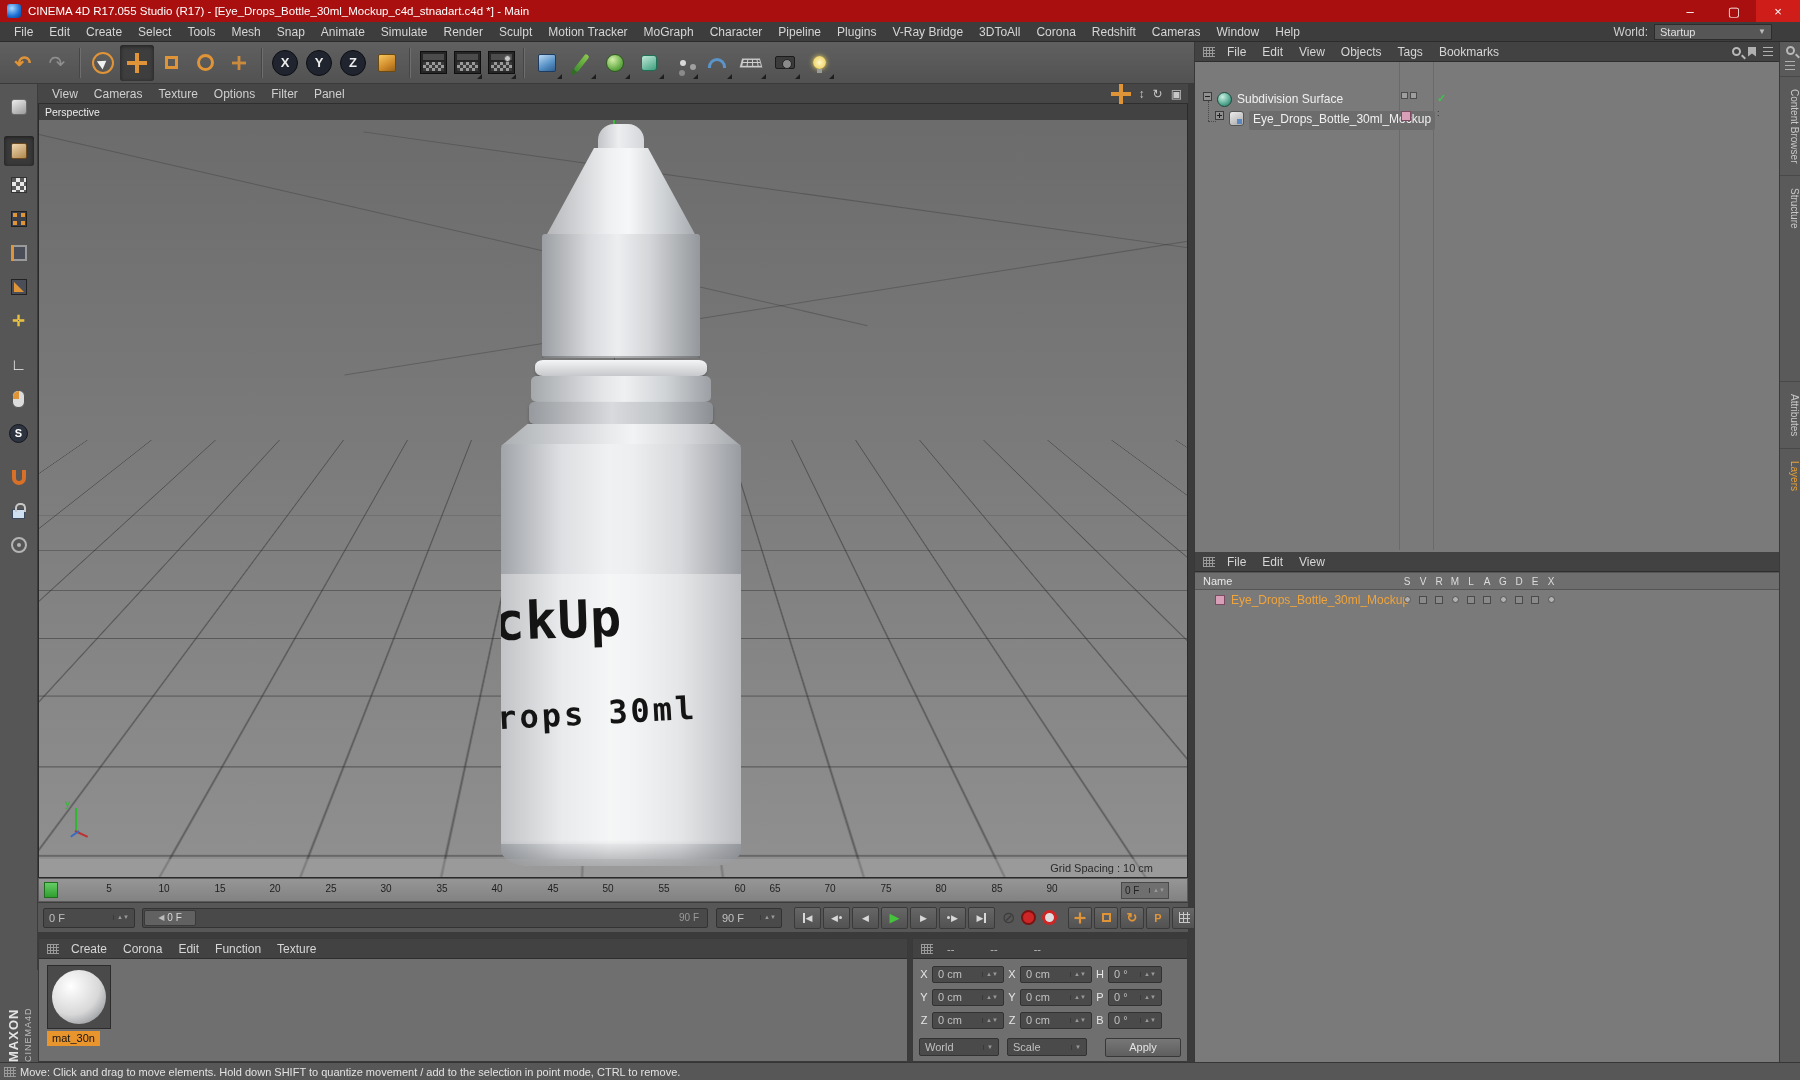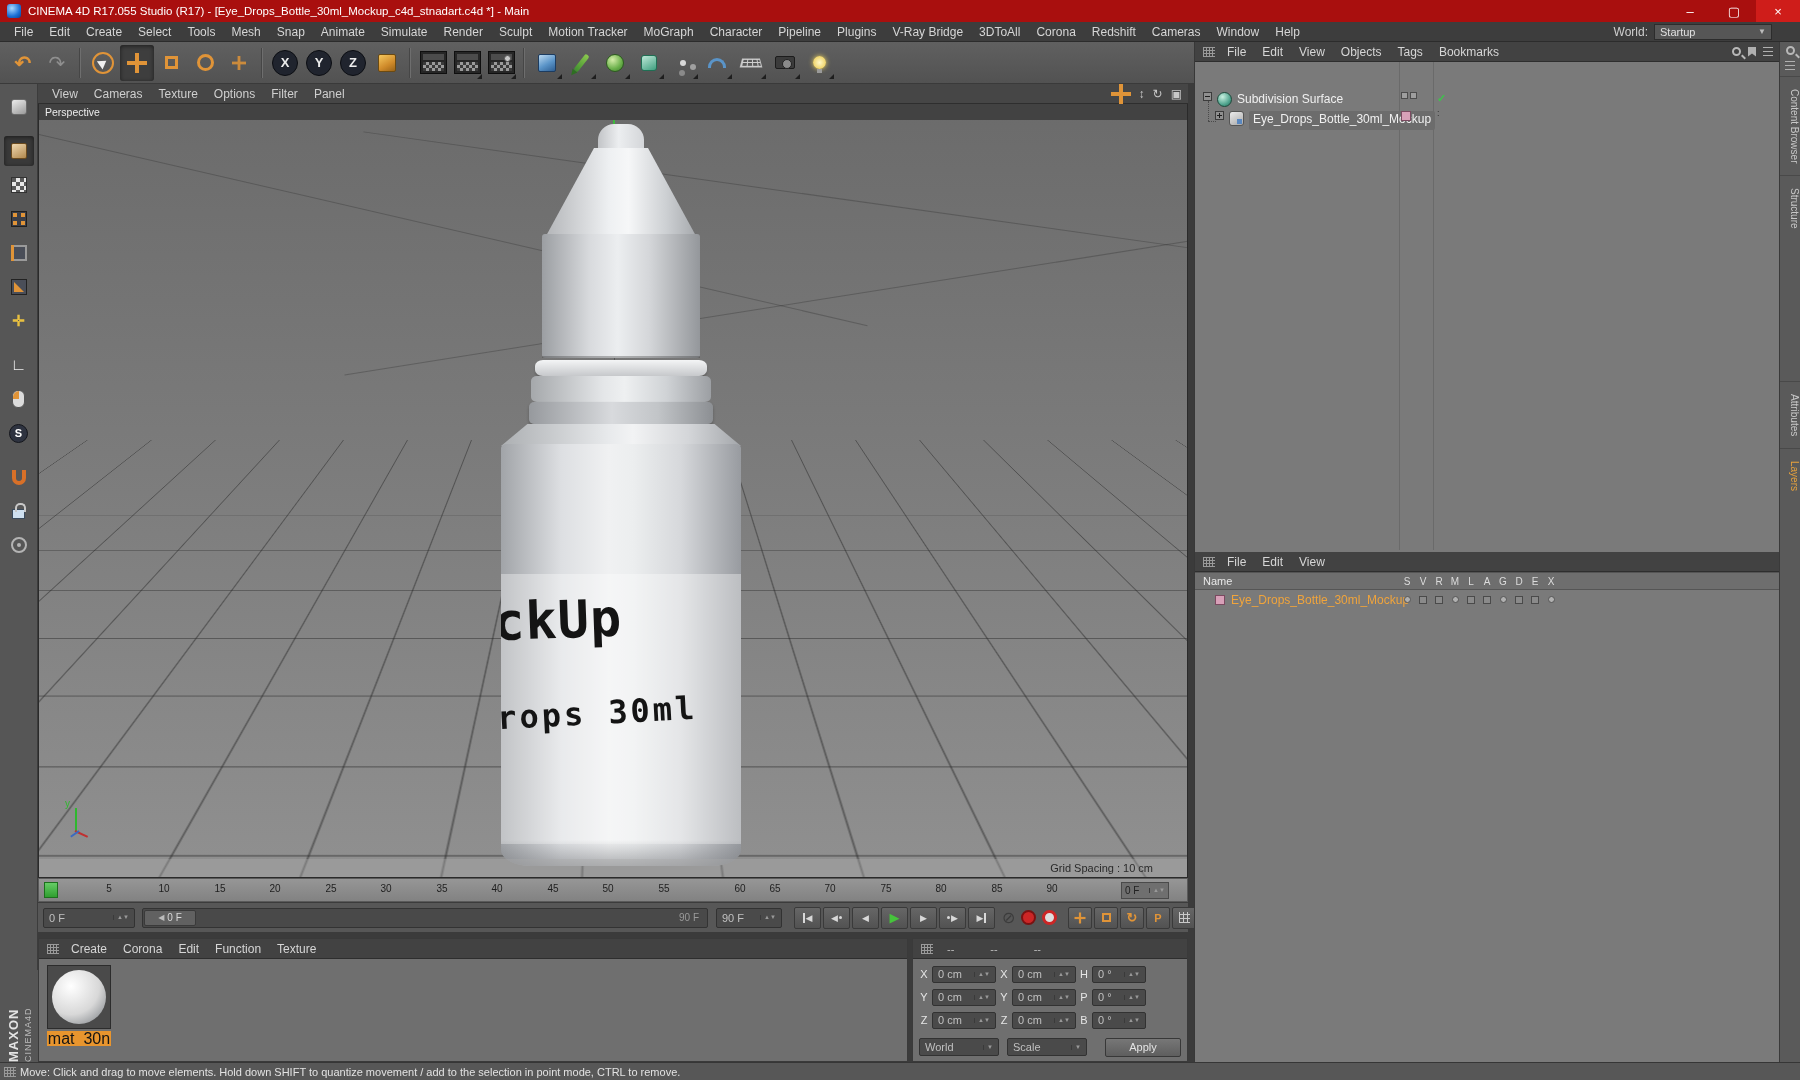--- a/index.html
+++ b/index.html
@@ -173,28 +173,28 @@
   .k-tl { width:16px; height:14px; background:repeating-linear-gradient(90deg,#7aa8d8 0 3px,#3a3a3a 3px 6px); border:1px solid #2a2a2a; }
 
   
   .panel-strip { height:20px; background:#424242; display:flex; align-items:center; padding-left:4px; border-bottom:1px solid #2e2e2e; }
   .grip { width:12px; height:10px; margin:0 4px; flex:0 0 auto;
     background-image:repeating-linear-gradient(0deg,#9a9a9a 0 1px,transparent 1px 3px),repeating-linear-gradient(90deg,#9a9a9a 0 1px,transparent 1px 3px); }
   .materials { position:absolute; left:38px; top:938px; width:870px; height:124px; background:#6f6f6f; border:1px solid #3a3a3a; }
   .mat-body { position:relative; height:103px; }
   .mat-swatch { position:absolute; left:8px; top:6px; width:64px; height:64px; background:#4a4a4a; border:1px solid #2c2c2c; display:flex; align-items:center; justify-content:center; }
   .mat-ball { width:54px; height:54px; border-radius:50%; background:radial-gradient(circle at 35% 30%, #ffffff, #d8d8d8 55%, #9fa2a5 80%, #7c7f82); }
-  .mat-label { position:absolute; left:8px; top:72px; width:64px; text-align:center; background:#e8952e; color:#141414; font-size:16px; height:15px; line-height:15px; overflow:hidden; }
+  .mat-label { position:absolute; left:8px; top:72px; width:53px; text-align:center; background:#e8952e; color:#141414; font-size:11px; height:15px; line-height:15px; overflow:hidden; }
 
   .coords { position:absolute; left:912px; top:938px; width:276px; height:124px; background:#6f6f6f; border:1px solid #3a3a3a; }
   .coord-dash { color:#bdbdbd; font-size:11px; padding:0 26px 0 10px; }
   .co-body { position:relative; height:103px; font-size:11px; }
   .co-row { position:absolute; left:6px; right:6px; height:18px; display:flex; align-items:center; gap:3px; }
   .co-label { width:10px; color:#e6e6e6; text-align:center; flex:0 0 auto; }
-  .co-field { width:64px; height:17px; flex:0 0 auto; }
+  .co-field { width:72px; height:17px; flex:0 0 auto; }
   .co-field.small { width:54px; }
   .co-bottomrow { position:absolute; left:6px; right:6px; top:78px; height:20px; display:flex; align-items:center; gap:8px; }
   .co-select { width:80px; height:18px; }
   .co-apply { margin-left:auto; width:76px; height:19px; background:linear-gradient(#777,#5e5e5e); border:1px solid #383838; border-radius:2px; color:#e4e4e4; font-size:11px; display:flex; align-items:center; justify-content:center; }
 
   
   .right-panel { position:absolute; left:1194px; top:42px; width:585px; height:1020px; background:#7a7a7a; border-left:1px solid #383838; }
   .rp-strip-icons { margin-left:auto; display:flex; gap:7px; margin-right:6px; align-items:center; }
   .mini-ring { width:9px; height:9px; border:2px solid #b8b8b8; border-radius:50%; position:relative; }
   .mini-ring::after { content:""; position:absolute; left:7px; top:7px; width:5px; height:2px; background:#b8b8b8; transform:rotate(45deg); }

